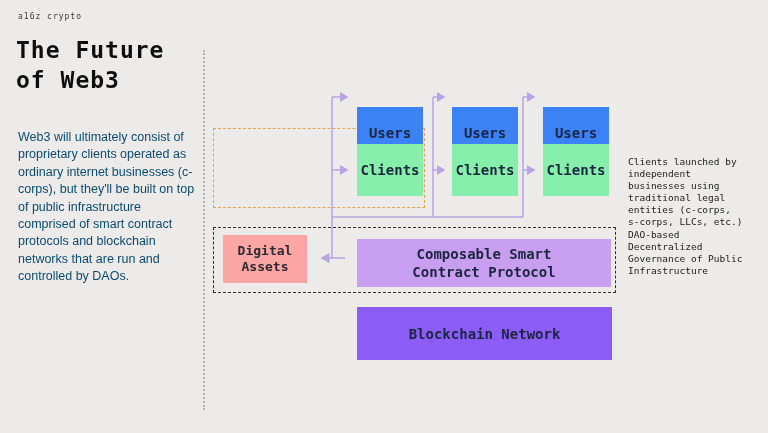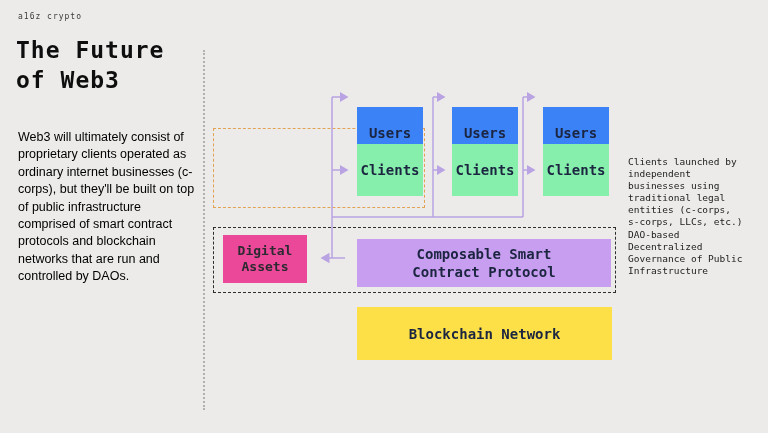--- a/index.html
+++ b/index.html
@@ -22,21 +22,21 @@
     color:#3a3a3a;
   }
   .title{
     position:absolute;left:16px;top:35px;
     font-size:23px;line-height:30px;font-weight:bold;
     color:#0e0e0e;letter-spacing:1px;
   }
   .intro{
     position:absolute;left:18px;top:129px;width:180px;
     font-family:"Liberation Sans", sans-serif;
-    font-size:12.5px;line-height:17.4px;color:#000000;
+    font-size:12.5px;line-height:17.4px;color:#0c4a6e;
   }
   .separator{
     position:absolute;left:203px;top:50px;height:360px;width:0;
     border-left:2px dotted #b3b1ae;
   }
 
   
   .frame{position:absolute;box-sizing:border-box;}
   .frame.orange{
     left:213px;top:128px;width:212px;height:80px;
@@ -56,25 +56,25 @@
   .box{
     position:absolute;box-sizing:border-box;
     display:flex;align-items:center;justify-content:center;
     text-align:center;
     font-weight:bold;color:#1B2540;font-size:14px;line-height:18px;
   }
   .users{background:#3b82f6;top:71px;width:66px;height:52px;margin-top:36px;}
   .clients{background:#86efac;top:144px;width:66px;height:52px;}
   .col1{left:357px;} .col2{left:452px;} .col3{left:543px;}
   .assets{
-    background:#ec4899;left:223px;top:235px;width:84px;height:48px;
+    background:#fca5a5;left:223px;top:235px;width:84px;height:48px;
     font-size:13px;line-height:16px;color:#2B2A30;
   }
   .protocol{background:#C89EF1;left:357px;top:239px;width:254px;height:48px;}
-  .blockchain{background:#fde047;left:357px;top:307px;width:255px;height:53px;}
+  .blockchain{background:#8b5cf6;left:357px;top:307px;width:255px;height:53px;}
 
   
   .note{
     position:absolute;left:628px;width:135px;
     font-size:9.5px;line-height:12px;color:#1c1c1c;
   }
   .note.clients-note{top:128px;margin-top:28px;}
   .note.dao-note{top:229px;}
 
   .connectors{position:absolute;left:0;top:0;pointer-events:none;}

